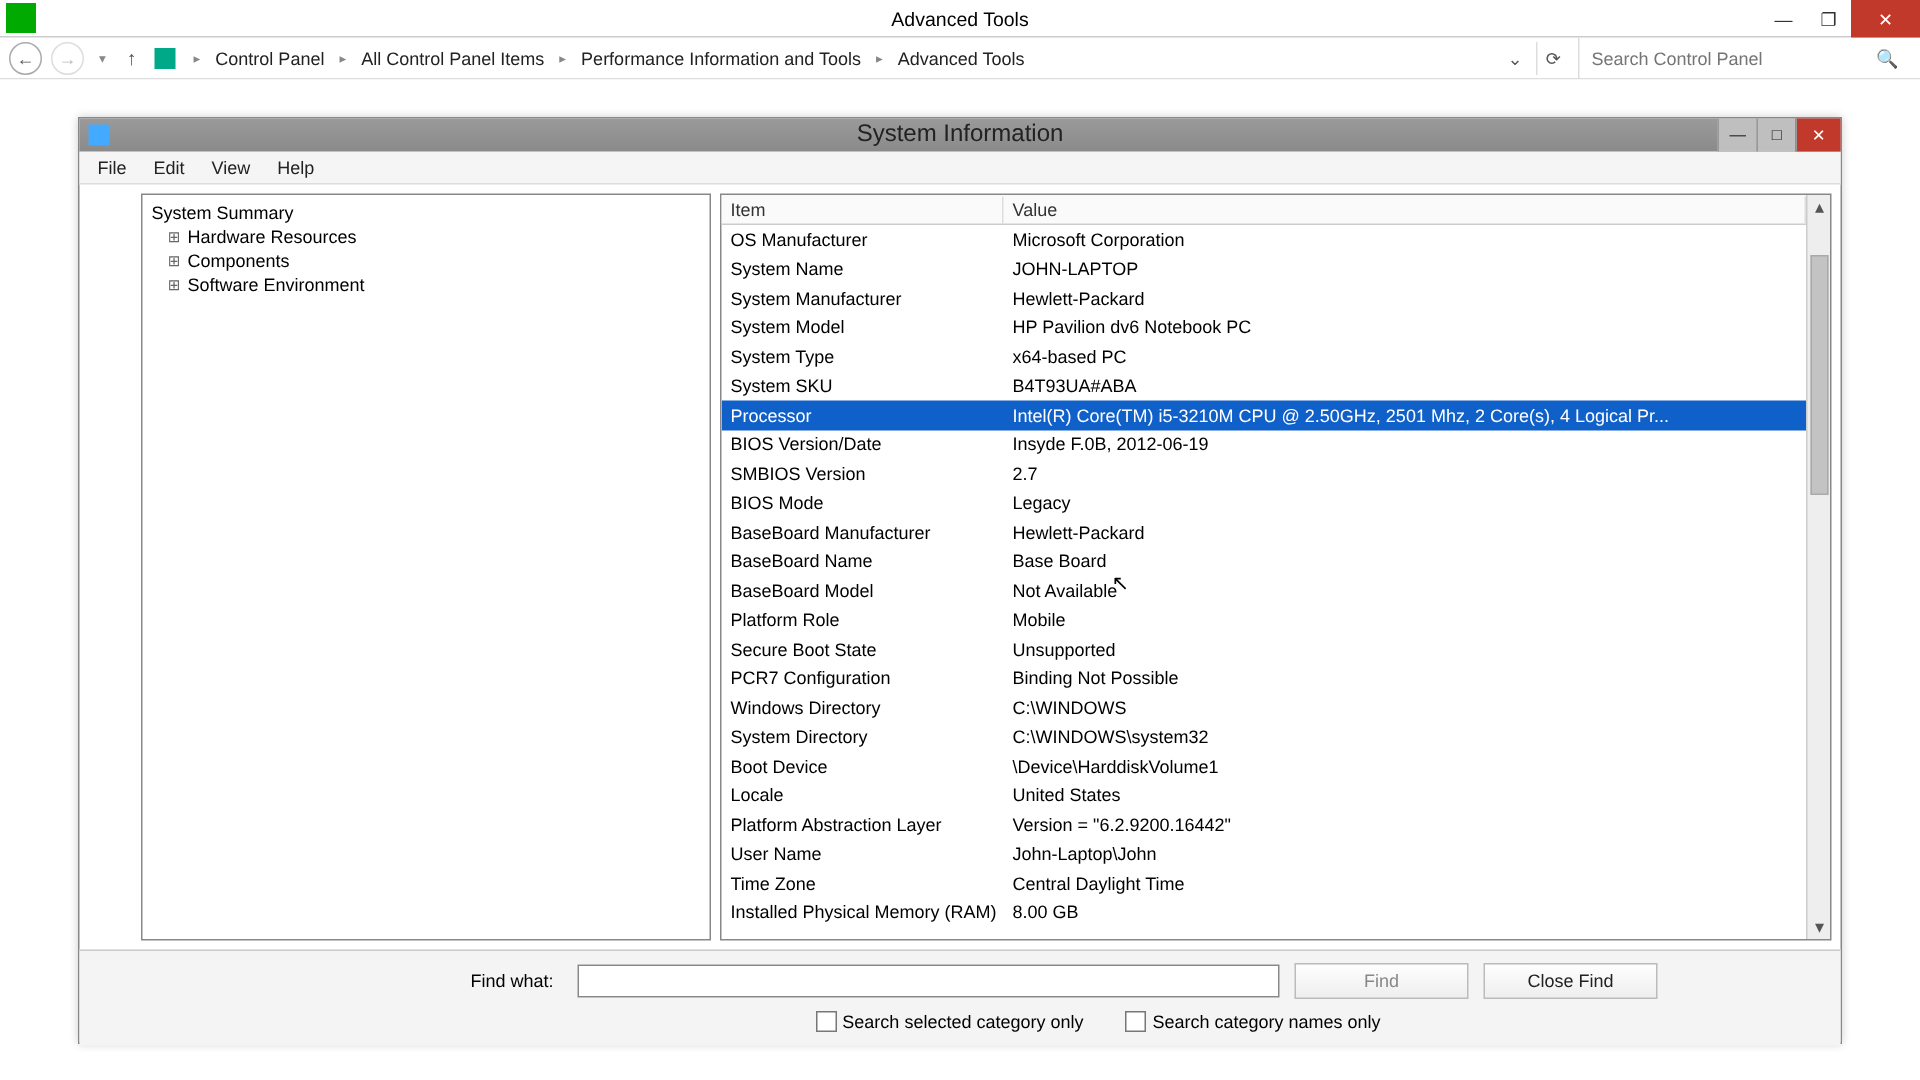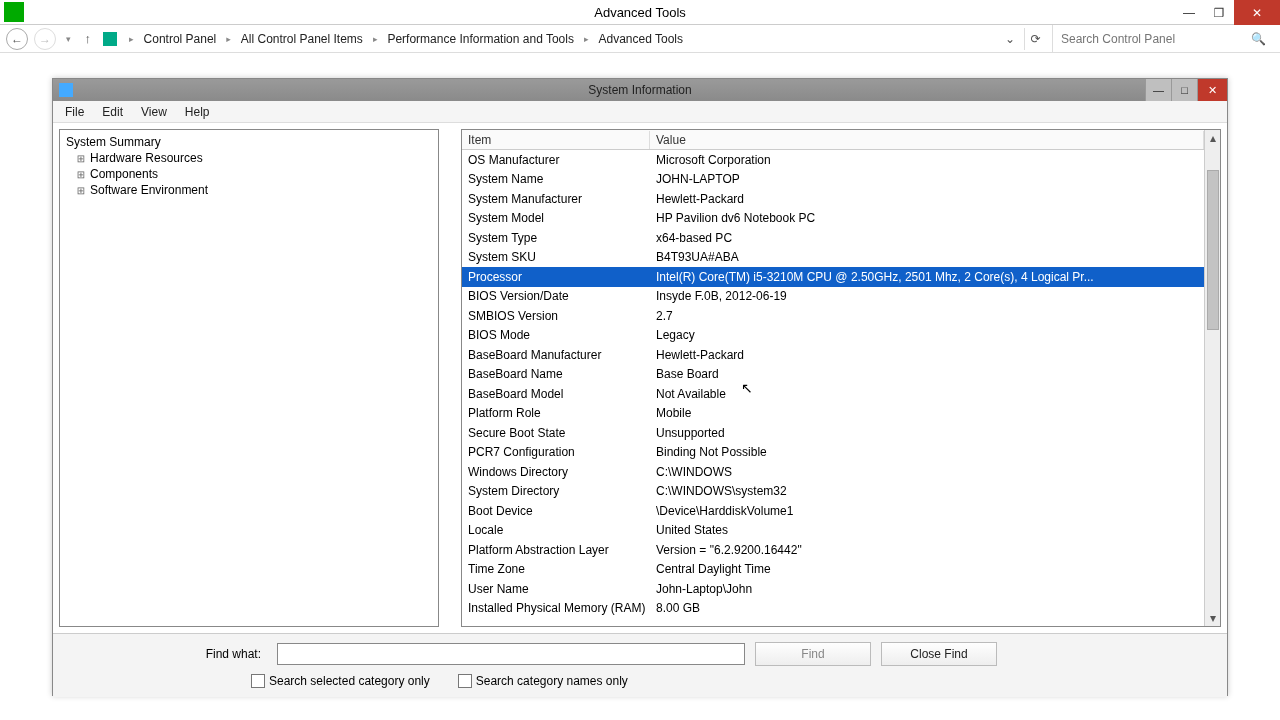--- a/index.html
+++ b/index.html
@@ -18,48 +18,48 @@
 .upglyph { font-size:13px; color:#555; padding:0 4px;}
 .pc-icon { width:14px; height:14px; background:#0a8; margin:0 2px; }
 .addr-combo { flex:0 0 auto; margin-left:auto; display:flex; align-items:center; gap:6px; }
 .addr-drop { width:16px; text-align:center; color:#555;}
 .refreshbtn { width:22px; height:22px; display:flex; align-items:center; justify-content:center; border-left:1px solid #ddd; color:#555;}
 .searchbox-outer { height:28px; width:222px; border-left:1px solid #ddd; display:flex; align-items:center; padding:0 8px; color:#888; justify-content:space-between;}
 .searchbox-outer input { border:none; outline:none; width:170px; color:#888; background:transparent;}
 .main-canvas { position:relative; height:667px; background:#fff; }
 .inner-window { position:absolute; left:52px; top:25px; width:1176px; height:618px; border:1px solid #888; background:#fff; box-shadow:0 0 6px rgba(0,0,0,.2);}
 .inner-titlebar { height:22px; background:linear-gradient(#9a9a9a,#8a8a8a); display:flex; align-items:center; position:relative; color:#fff; }
-.inner-titlebar .apptitle { position:absolute; left:50%; transform:translateX(-50%); font-size:12px; color:#222;}
+.inner-titlebar .apptitle { position:absolute; left:50%; transform:translateX(-50%); font-size:16px; color:#222;}
 .inner-titlebar .tb-icon { width:14px; height:14px; margin-left:6px; background:#4af;}
 .inner-titlebar .winbtns { position:absolute; right:0; top:0; display:flex;}
 .inner-titlebar .winbtn { width:26px; height:22px; display:flex; align-items:center; justify-content:center; background:#bfbfbf; border-left:1px solid #999; color:#222; font-size:11px;}
 .inner-titlebar .winbtn.close { background:#c0392b; color:#fff; width:30px;}
 .menubar { height:22px; background:#f5f5f5; border-bottom:1px solid #ddd; display:flex; align-items:center; padding:0 4px; gap:2px;}
 .menuitem { padding:2px 8px; color:#222;}
-.content-row { display:flex; height:510px; padding:6px; gap:22px;}
+.content-row { display:flex; height:510px; padding:6px; gap:6px;margin-left:35px;}
 .tree { width:380px; border:1px solid #888; background:#fff; padding:4px 2px; overflow:auto;}
 .tree-node { display:flex; align-items:center; gap:4px; padding:1px 4px;}
 .tree-node.child { padding-left:14px;}
 .expander { width:10px; text-align:center; color:#666; font-size:10px;}
 .details-wrap { flex:1; border:1px solid #888; background:#fff; position:relative; display:flex;}
 .details { flex:1; overflow:hidden;}
 .details-header { display:flex; border-bottom:1px solid #ccc; background:#fafafa; height:20px; align-items:center;}
 .details-header .col { padding:2px 6px; border-right:1px solid #ddd; color:#333;}
 .col-item { width:188px;}
 .col-value { flex:1;}
 .rows { height:486px; overflow:hidden;}
 .row { display:flex; height:19.5px; align-items:center;}
 .row.selected { background:#1060c9; color:#fff;}
 .row .c1 { width:188px; padding:0 6px; white-space:nowrap; overflow:hidden;}
 .row .c2 { flex:1; padding:0 6px; white-space:nowrap; overflow:hidden;}
 .vscroll { width:16px; background:#eee; border-left:1px solid #ccc; position:relative;}
 .vscroll .thumb { position:absolute; top:40px; left:2px; width:12px; height:160px; background:#c3c3c3; border:1px solid #aaa;}
 .vscroll .arrow { position:absolute; left:0; width:16px; height:16px; display:flex; align-items:center; justify-content:center; color:#555;}
 .vscroll .arrow.up { top:0;} .vscroll .arrow.down{ bottom:0;}
-.findbar { height:64px; border-top:1px solid #ccc; padding:8px 14px; background:#f4f4f4; display:flex; flex-direction:column; gap:8px;}
+.findbar { height:64px; border-top:1px solid #ccc; padding:8px 14px; background:#f4f4f4; display:flex; flex-direction:column; gap:8px;align-items:center;}
 .findrow1 { display:flex; align-items:center; gap:10px;}
 .findlabel { width:200px; text-align:right; padding-right:6px;}
 .findinput { width:468px; height:22px; border:1px solid #888; padding:0 4px; background:#fff;}
 .findbtn { width:116px; height:24px; border:1px solid #bbb; background:linear-gradient(#fefefe,#eee); color:#888;}
 .findbtn.active { color:#222;}
 .findrow2 { display:flex; align-items:center; gap:28px; padding-left:184px;}
 .chk { width:14px; height:14px; border:1px solid #777; background:#fff; display:inline-block; margin-right:4px; vertical-align:-3px;}
 .cursor { position:absolute; left:688px; top:301px; font-size:14px; color:#000; pointer-events:none;}
 </style>
 </head>
@@ -223,26 +223,26 @@
               </div>
               <div class="row">
                 <div class="c1">Locale</div>
                 <div class="c2">United States</div>
               </div>
               <div class="row">
                 <div class="c1">Platform Abstraction Layer</div>
                 <div class="c2">Version = "6.2.9200.16442"</div>
               </div>
               <div class="row">
+                <div class="c1">User Name</div>
+                <div class="c2">John-Laptop\John</div>
+              </div>
+              <div class="row">
                 <div class="c1">Time Zone</div>
                 <div class="c2">Central Daylight Time</div>
-              </div>
-              <div class="row">
-                <div class="c1">User Name</div>
-                <div class="c2">John-Laptop\John</div>
               </div>
               <div class="row">
                 <div class="c1">Installed Physical Memory (RAM)</div>
                 <div class="c2">8.00 GB</div>
               </div>
             </div>
         </div>
         <div class="vscroll">
           <div class="arrow up">▴</div>
           <div class="thumb"></div>

